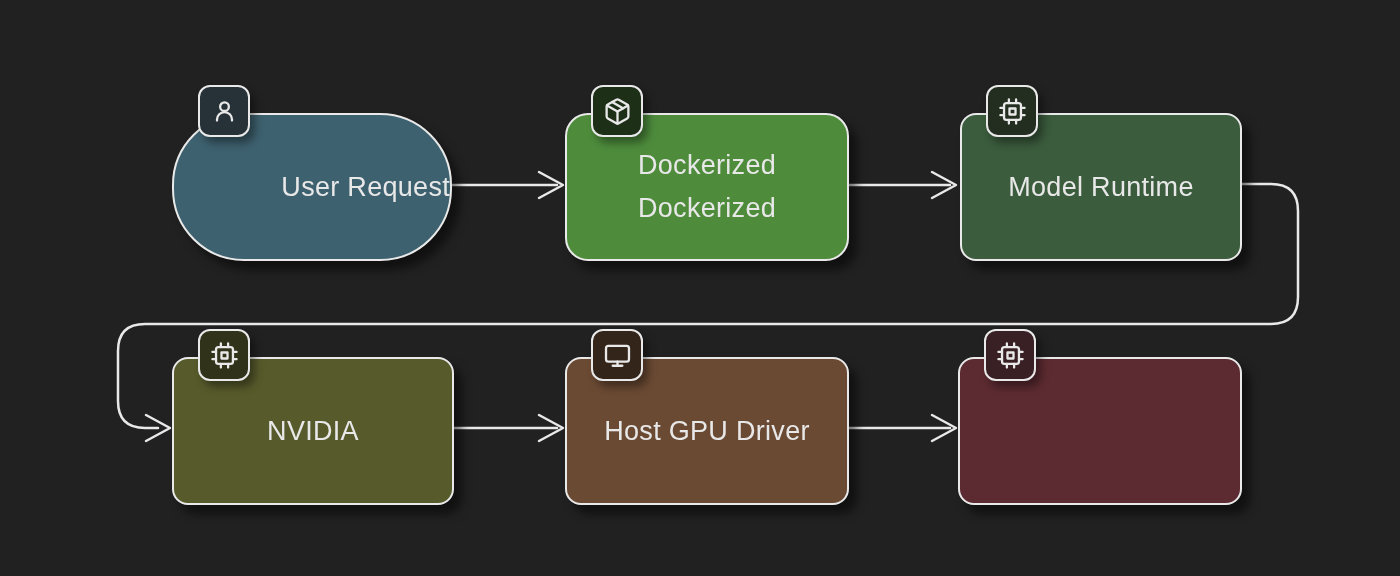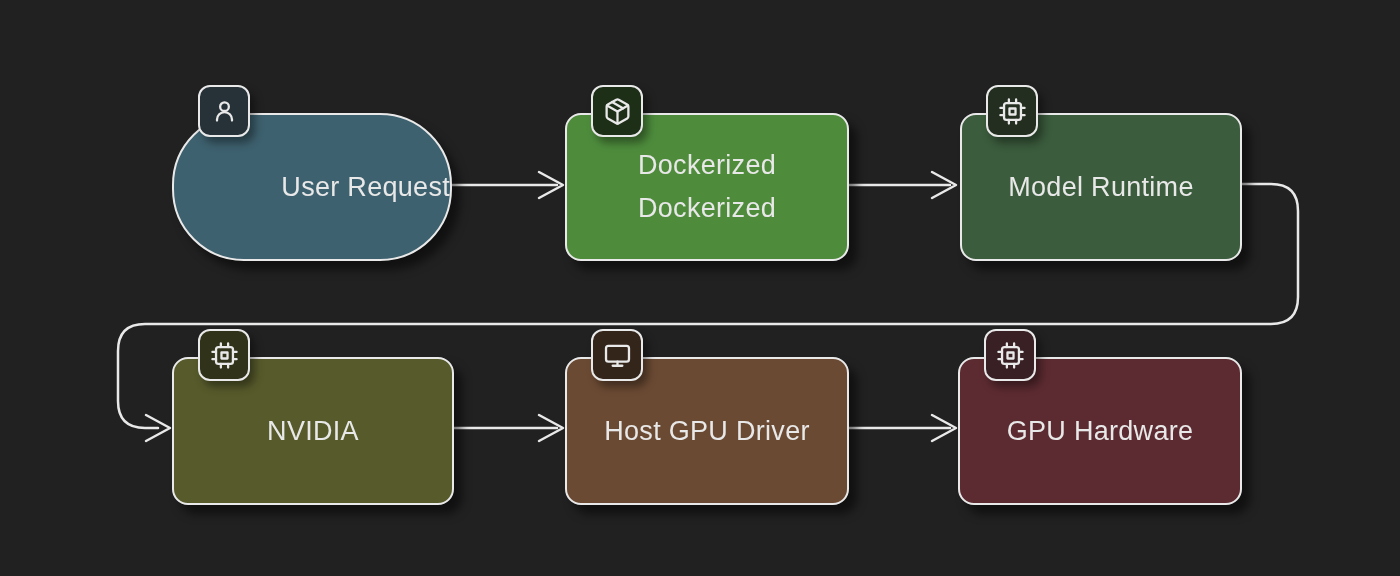--- a/index.html
+++ b/index.html
@@ -30,21 +30,21 @@
     left:24px;top:-30px;
     border:2.5px solid #e9e9e9;
     border-radius:12px;
     display:flex;align-items:center;justify-content:center;
     box-shadow:5px 6px 8px rgba(0,0,0,0.4);
   }
   .badge svg{width:29px;height:29px;stroke:#e9e9e9;fill:none;stroke-width:1.9;stroke-linecap:round;stroke-linejoin:round;}
 
   .n-user{left:172px;top:113px;width:276px;height:144px;background:#3e616f;}
   .n-user .badge{background:#263238;}
-  .n-docker{left:565px;top:113px;width:280px;height:144px;background:#4e8c3c;}
+  .n-docker{left:565px;top:113px;width:280px;height:144px;background:#4e8c3c;border-radius:23px;}
   .n-docker .badge{background:#1e2f18;}
   .n-runtime{left:960px;top:113px;width:278px;height:144px;background:#3b5c3d;text-align:right;}
   .n-runtime .badge{background:#232e20;}
   .n-nvidia{left:172px;top:357px;width:278px;height:144px;background:#575b2b;align-items:center;}
   .n-nvidia .badge{background:#31321a;}
   .n-driver{left:565px;top:357px;width:280px;height:144px;background:#6b4a33;justify-content:center;}
   .n-driver .badge{background:#34251a;}
   .n-gpu{left:958px;top:357px;width:280px;height:144px;background:#5c2b31;}
   .n-gpu .badge{background:#382025;}
 </style>
@@ -136,17 +136,13 @@
 </div>
 
 <div class="node n-gpu">
   <div class="badge">
     <svg viewBox="0 0 24 24">
       <rect x="5" y="5" width="14" height="14" rx="2"></rect>
       <rect x="9.5" y="9.5" width="5" height="5"></rect>
       <path d="M9 2v3 M15 2v3 M9 19v3 M15 19v3 M2 9h3 M2 15h3 M19 9h3 M19 15h3"></path>
     </svg>
   </div>
-  <div class="label">
-    <span>GPU Hardware</span>
-
-  </div>
 </div>
 
 </body></html>

